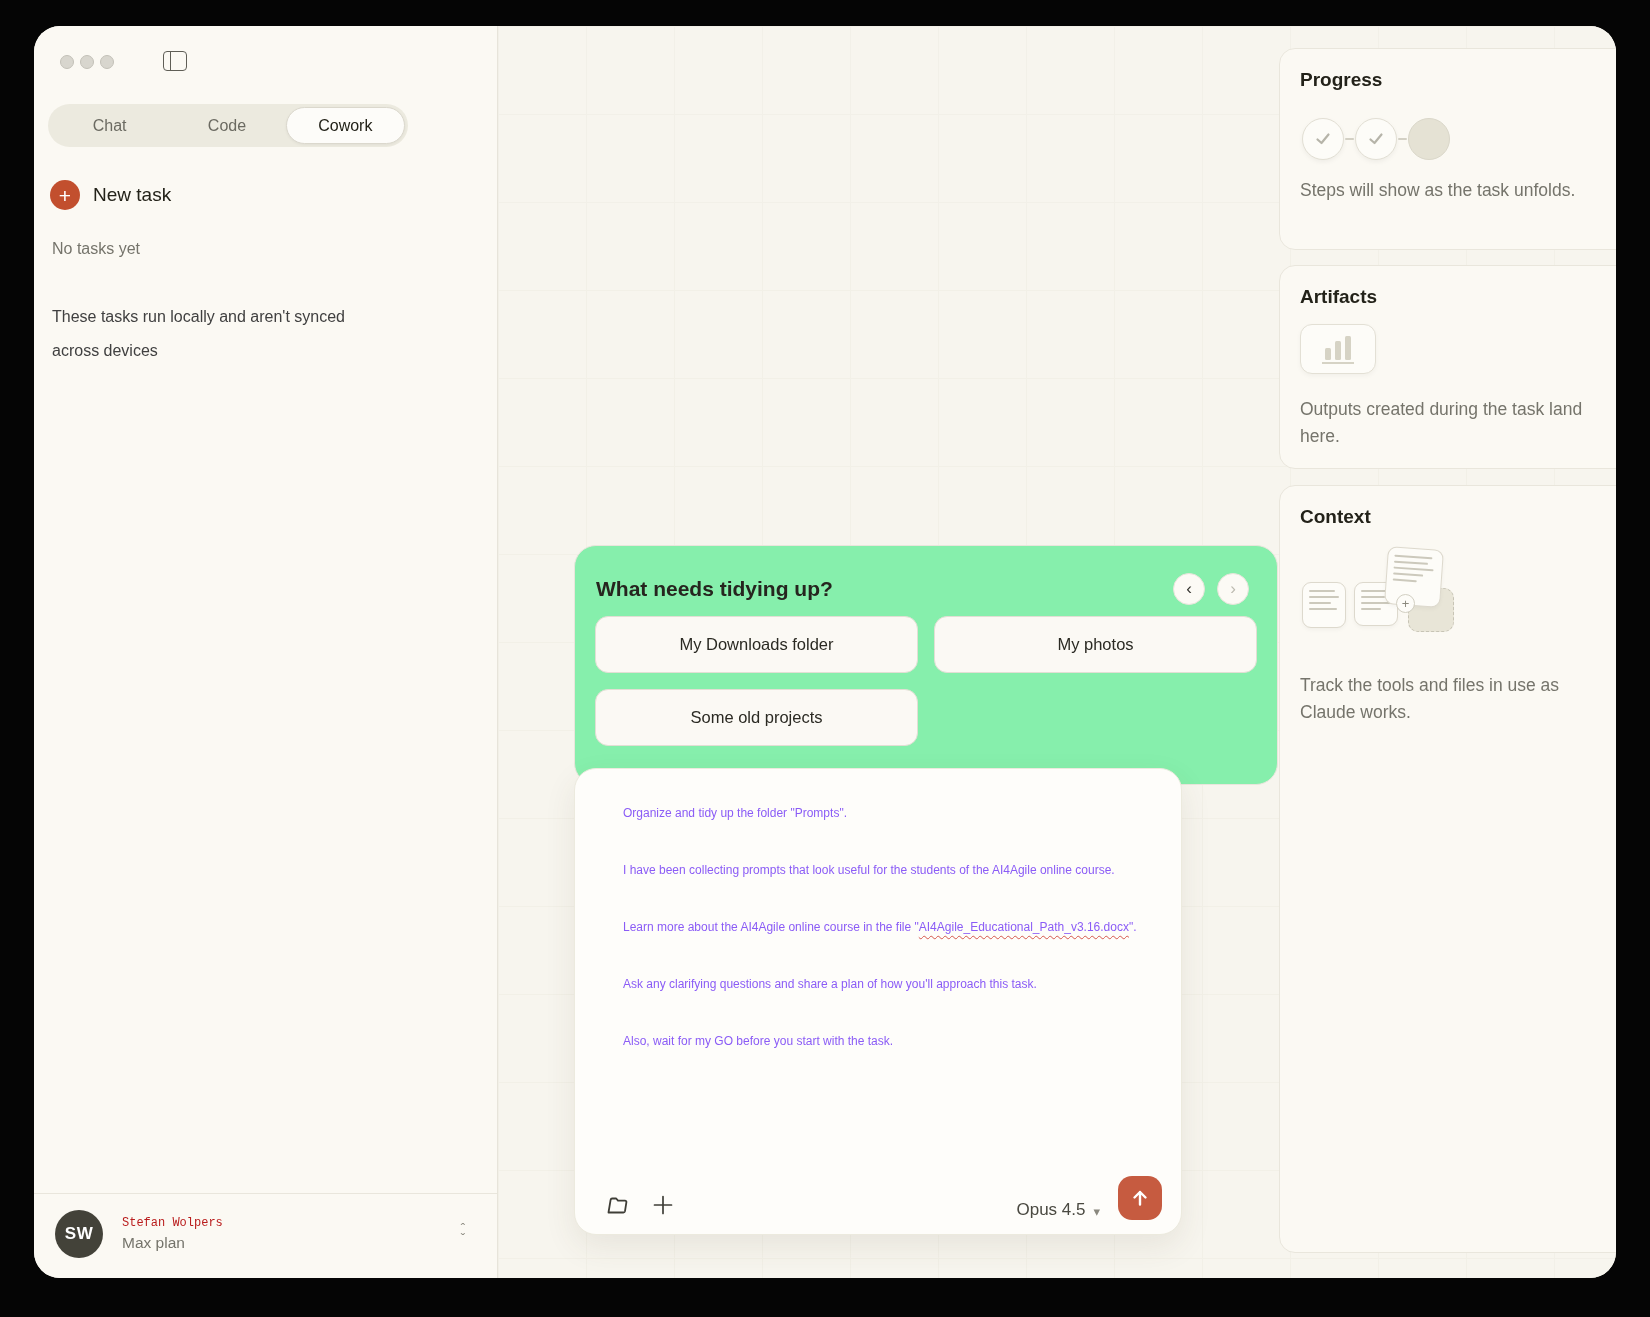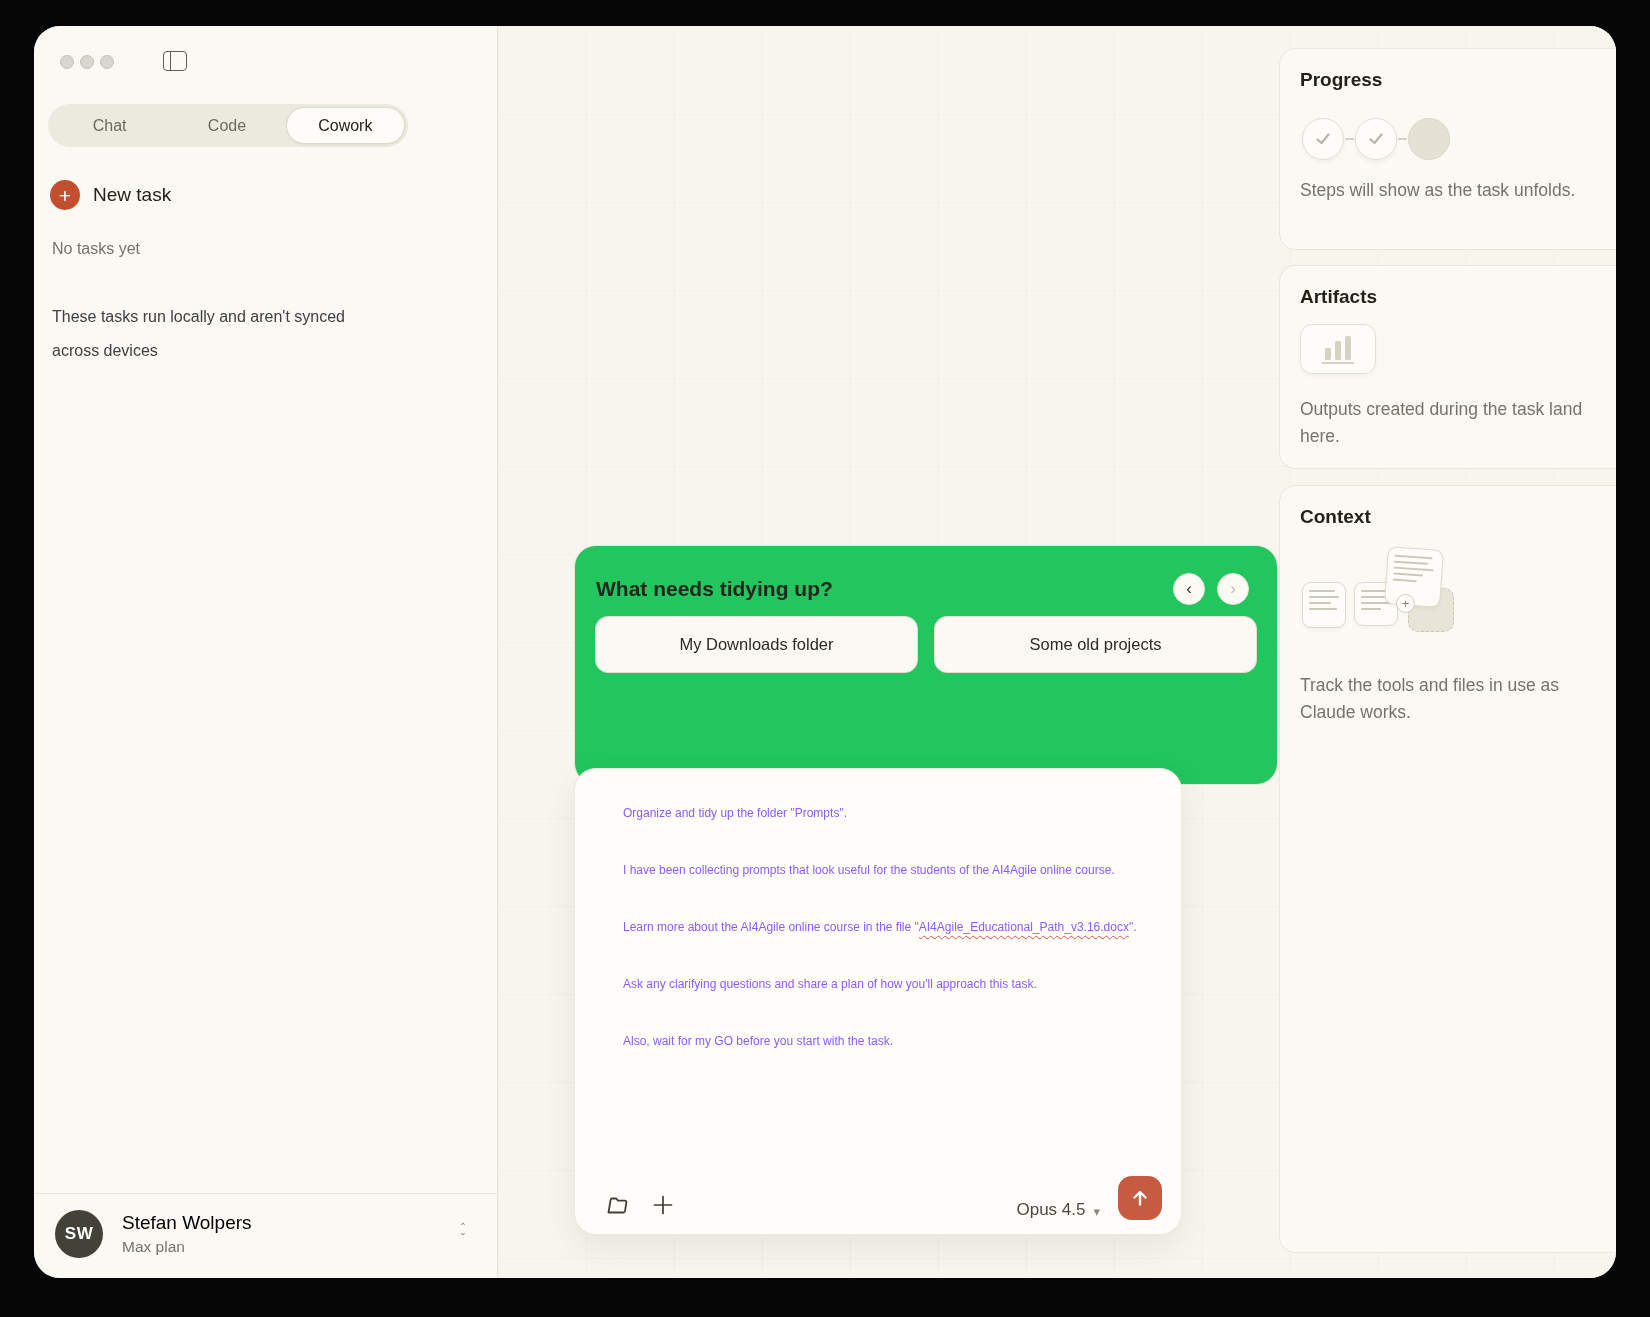--- a/index.html
+++ b/index.html
@@ -22,32 +22,32 @@
   .newtask { position:absolute; left:16px; top:154px; display:flex; align-items:center; gap:13px; }
   .newtask-circle { width:30px; height:30px; border-radius:50%; background:#c24f2e; color:#fff; display:flex; align-items:center; justify-content:center; font-size:21px; font-weight:400; line-height:1; }
   .newtask-label { font-size:19px; color:#232219; font-weight:500; }
 
   .no-tasks { position:absolute; left:18px; top:214px; font-size:16px; color:#75746b; }
   .sync-note { position:absolute; left:18px; top:274px; width:320px; font-size:16px; line-height:34px; color:#404040; }
 
   .profile { position:absolute; left:0; bottom:0; width:100%; border-top:1px solid #e9e6dc; padding:16px 20px 20px 21px; display:flex; align-items:center; }
   .avatar { width:48px; height:48px; border-radius:50%; background:#434239; color:#fff; font-size:17px; font-weight:700; display:flex; align-items:center; justify-content:center; letter-spacing:.5px; }
   .profile-meta { margin-left:19px; flex:1; }
-  .profile-name { font-size:19px; color:#000000; font-weight:500; }
+  .profile-name { font-size:12px; color:#b91c1c; font-weight:500;font-family:Liberation Mono, monospace; }
   .profile-plan { font-size:15.5px; color:#75746b; margin-top:4px; }
   .updown { color:#8a887e; font-size:13px; line-height:10px; text-align:center; margin-right:12px; }
 
   
   .main { position:relative; flex:1; height:100%; background:#f7f5ee; }
   .main::before { content:""; position:absolute; inset:0;
       background-image:linear-gradient(#eeece3 1px, transparent 1px), linear-gradient(90deg, #eeece3 1px, transparent 1px);
       background-size:88px 88px; opacity:.55; pointer-events:none; }
 
   .center-stack { position:absolute; left:76px; top:519px; width:608px; }
-  .suggest-card { position:absolute; left:0; top:0; width:704px; height:240px; background:#22c55e;
+  .suggest-card { position:absolute; left:0; top:0; width:704px; height:240px; background:#86efac;
       border:1px solid #e9e6dc; border-radius:22px; }
   .suggest-header { display:flex; align-items:center; padding:20px 28px 0 20px; height:66px; }
   .suggest-title { font-size:21px; font-weight:600; color:#26251f; flex:1; padding-left:1px; }
   .nav-btn { width:32px; height:32px; border-radius:50%; background:#fcfaf5; border:1px solid #e7e4da; display:flex; align-items:center; justify-content:center; font-size:17px; margin-left:12px; }
   .nav-btn.prev { color:#34332e; }
   .nav-btn.next { color:#bdbbb1; }
   .suggest-grid { display:grid; grid-template-columns:1fr 1fr; gap:16px; margin:4px 20px 0 20px; }
   .suggest-btn { height:57px; background:#fbf9f4; border:1px solid #e2dfd4; border-radius:13px; display:flex; align-items:center; justify-content:center; font-size:16.5px; color:#2b2a23; }
 
   .composer { position:absolute; left:0; top:223px; width:608px; height:467px; background:#fefdfa;
@@ -141,20 +141,21 @@
             <div class="suggest-title">What needs tidying up?</div>
             <div class="nav-btn prev">
               <span>‹</span>
             </div>
             <div class="nav-btn next">
               <span>›</span>
             </div>
           </div>
           <div class="suggest-grid">
             <div class="suggest-btn">My Downloads folder</div>
+            <div class="suggest-btn">My photos</div>
             <div class="suggest-btn">Some old projects</div>
           </div>
         </div>
 
         <div class="composer">
           <div class="message">
             <p>Organize and tidy up the folder "Prompts".</p>
             <p>I have been collecting prompts that look useful for the students of the AI4Agile online course.</p>
             <p><span>Learn more about the AI4Agile online course in the file "</span><span class="misspell">AI4Agile_Educational_Path_v3.16.docx</span><span>".</span></p>
             <p>Ask any clarifying questions and share a plan of how you'll approach this task.</p>

